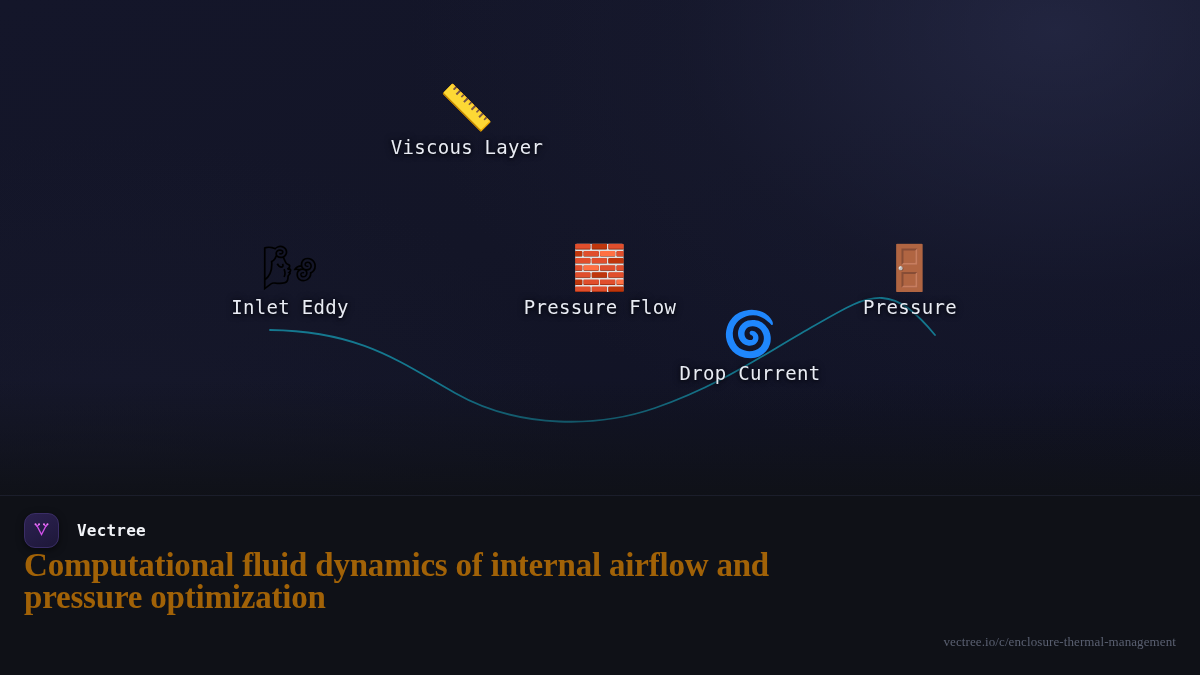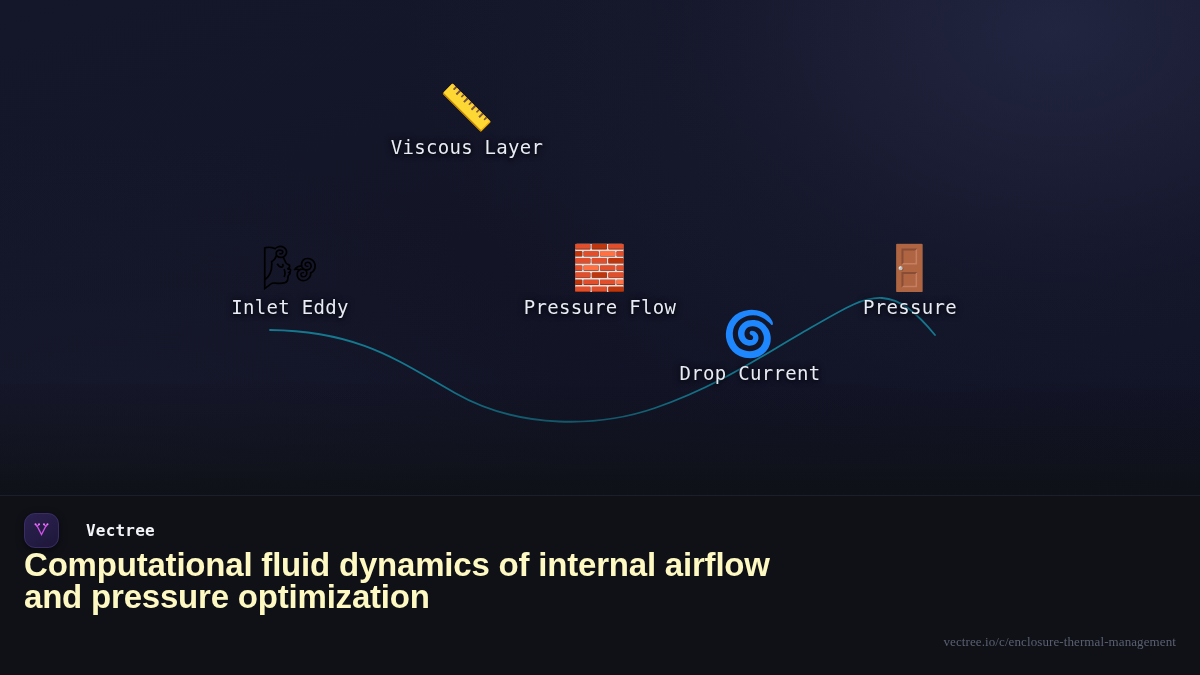--- a/index.html
+++ b/index.html
@@ -73,21 +73,21 @@
     height: 180px;
     background: #0f1117;
     border-top: 1px solid #1b1e2b;
   }
   #brand-row {
     position: absolute;
     left: 24px;
     top: 17px;
     display: flex;
     align-items: center;
-    gap: 27px;
+    gap: 18px;
   }
   #brand-logo {
     width: 33px;
     height: 33px;
     border-radius: 11px;
     background: linear-gradient(150deg, #2c2150 0%, #241c44 55%, #1d1738 100%);
     border: 1px solid #3a2d66;
     display: flex;
     align-items: center;
     justify-content: center;
@@ -100,26 +100,26 @@
     font-weight: bold;
     color: #f2f4f8;
     letter-spacing: 0.2px;
   }
   #headline {
     position: absolute;
     left: 24px;
     top: 53px;
     width: 760px;
     margin: 0;
-    font-family: Liberation Sans, sans-serif;
+    font-family: Liberation Serif, serif;
     font-size: 33px;
     font-weight: bold;
     line-height: 32px;
     letter-spacing: -0.2px;
-    color: #fef9c3;
+    color: #a16207;
   }
   #footer-url {
     position: absolute;
     right: 24px;
     bottom: 26px;
     font-family: Liberation Serif, serif;
     font-size: 13px;
     color: #5a6071;
     letter-spacing: 0.1px;
   }

